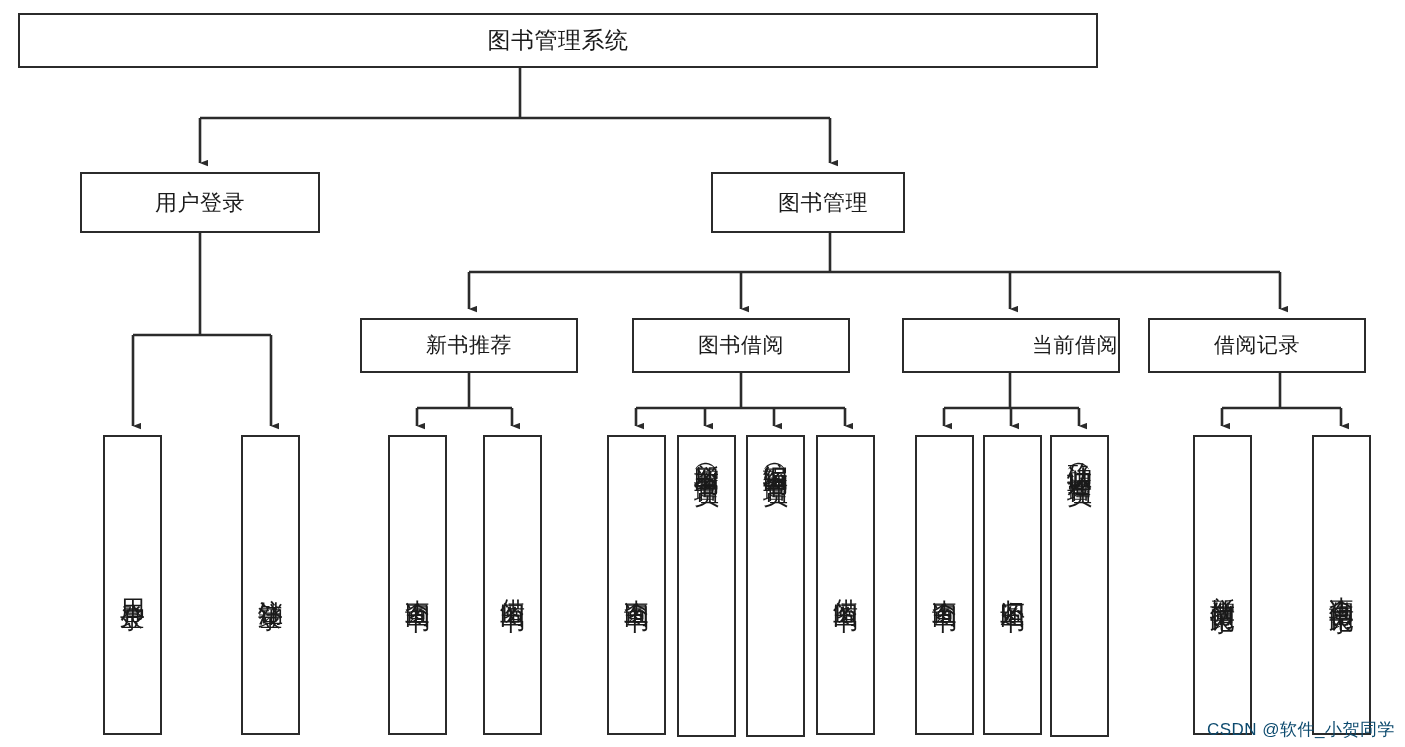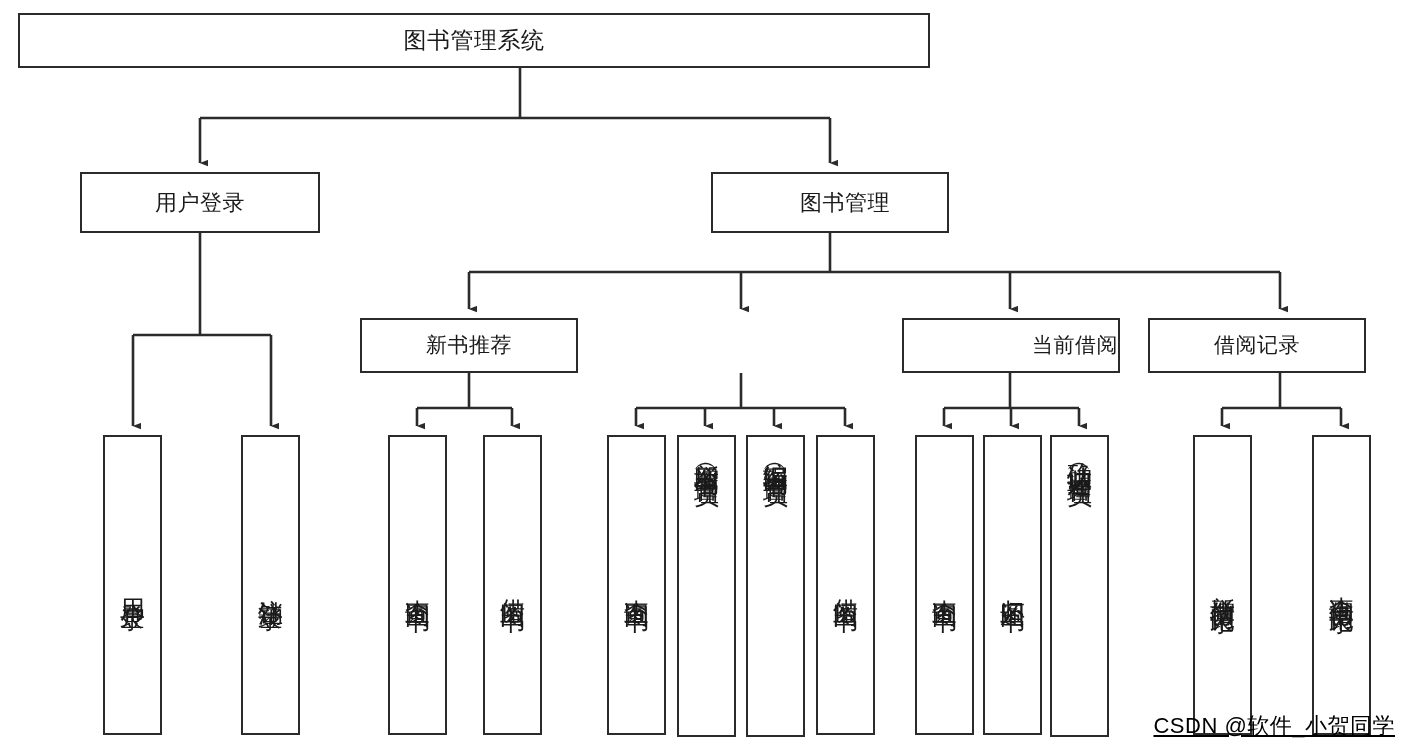--- a/index.html
+++ b/index.html
@@ -40,38 +40,38 @@
   .node-label {
     display: block;
     text-align: center;
     line-height: 1.08;
     white-space: nowrap;
   }
   
   .node.root {
     left: 18px;
     top: 13px;
-    width: 912px;
+    width: 1080px;
     height: 55px;
   }
   .node.root .node-label {
     font-size: 23px;
     letter-spacing: 0.5px;
   }
   
   .node.lvl1 {
     top: 172px;
     height: 61px;
   }
   .node.lvl1 .node-label {
     font-size: 22px;
     letter-spacing: 0.5px;
   }
   .node.lvl1.n-user-login { left: 80px;  width: 240px; }
-  .node.lvl1.n-book-mgmt  { left: 711px; width: 238px; padding-left: 30px; }
+  .node.lvl1.n-book-mgmt  { left: 711px; width: 194px; padding-left: 30px; }
   
   .node.lvl2 {
     top: 318px;
     height: 55px;
     width: 218px;
   }
   .node.lvl2 .node-label {
     font-size: 21px;
     letter-spacing: 0.5px;
   }
@@ -99,26 +99,25 @@
   .node.leaf.tall { height: 302px; }
   .node.leaf.mid-start {
     align-items: center;
     padding-top: 0;
   }
   
   #watermark {
     position: absolute;
     right: 10px;
     bottom: 6px;
-    font-size: 22px;
-    color: #000000;
+    font-size: 17px;
+    color: #0c4a6e;
     letter-spacing: 0.5px;
     z-index: 5;
     white-space: nowrap;
-    text-decoration: underline;
   }
 </style>
 </head>
 <body>
 
 <div id="diagram-root">
 
   <svg id="edge-layer" viewBox="0 0 1405 747" width="1405" height="747" xmlns="http://www.w3.org/2000/svg">
     <defs>
       <marker id="arrowhead" markerWidth="8" markerHeight="9" refX="3.2" refY="8.2" orient="auto" markerUnits="userSpaceOnUse">
@@ -176,20 +175,23 @@
   <div class="node lvl1 n-user-login">
     <span class="node-label">用户登录</span>
   </div>
   <div class="node lvl1 n-book-mgmt">
     <span class="node-label">图书管理</span>
   </div>
 
   <div class="node lvl2 c0">
     <span class="node-label">新书推荐</span>
   </div>
+  <div class="node lvl2 c1">
+    <span class="node-label">图书借阅</span>
+  </div>
   <div class="node lvl2 c2">
     <span class="node-label">当前借阅</span>
   </div>
   <div class="node lvl2 c3">
     <span class="node-label">借阅记录</span>
   </div>
 
   <div class="node leaf mid-start" style="left:103px;">
     <span class="node-label">用户登录</span>
   </div>

